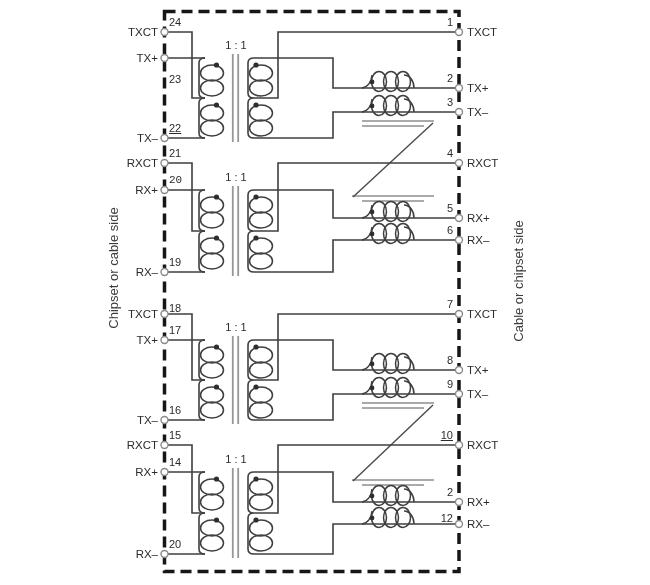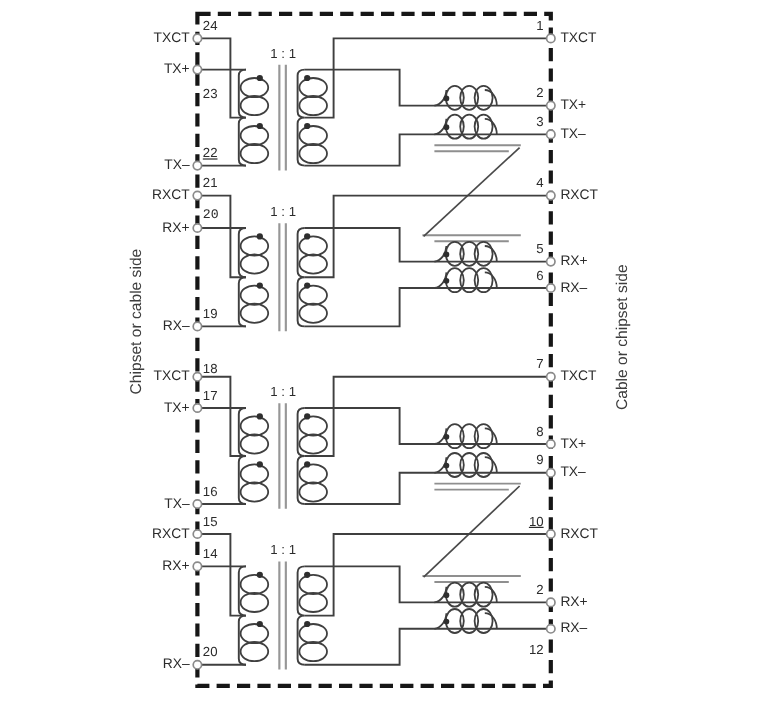--- a/index.html
+++ b/index.html
@@ -259,20 +259,20 @@
       <span class="lbl num right" style="right: 197px; top: 298px;">7</span>
       <span class="lbl pl" style="left: 467px; top: 306px;">TXCT</span>
       <span class="lbl num right" style="right: 197px; top: 354px;">8</span>
       <span class="lbl pl" style="left: 467px; top: 362px;">TX+</span>
       <span class="lbl num right" style="right: 197px; top: 378px;">9</span>
       <span class="lbl pl" style="left: 467px; top: 386px;">TX–</span>
       <span class="lbl num right" style="right: 197px; top: 429px; text-decoration: underline;">10</span>
       <span class="lbl pl" style="left: 467px; top: 437px;">RXCT</span>
       <span class="lbl num right" style="right: 197px; top: 486px;">2</span>
       <span class="lbl pl" style="left: 467px; top: 494px;">RX+</span>
-      <span class="lbl num right" style="right: 197px; top: 536px; text-align: right;">12</span>
+      <span class="lbl num right" style="right: 197px; top: 512px; text-align: right;">12</span>
       <span class="lbl pl" style="left: 467px; top: 516px;">RX–</span>
       <span class="lbl ratio" style="left: 196px; top: 39px; width: 80px; text-align: center;">1 : 1</span>
       <span class="lbl ratio" style="left: 196px; top: 171px; width: 80px; text-align: center;">1 : 1</span>
       <span class="lbl ratio" style="left: 196px; top: 321px; width: 80px; text-align: center;">1 : 1</span>
       <span class="lbl ratio" style="left: 196px; top: 453px; width: 80px; text-align: center;">1 : 1</span>
     </div>
 </div>
 
 </body></html>

